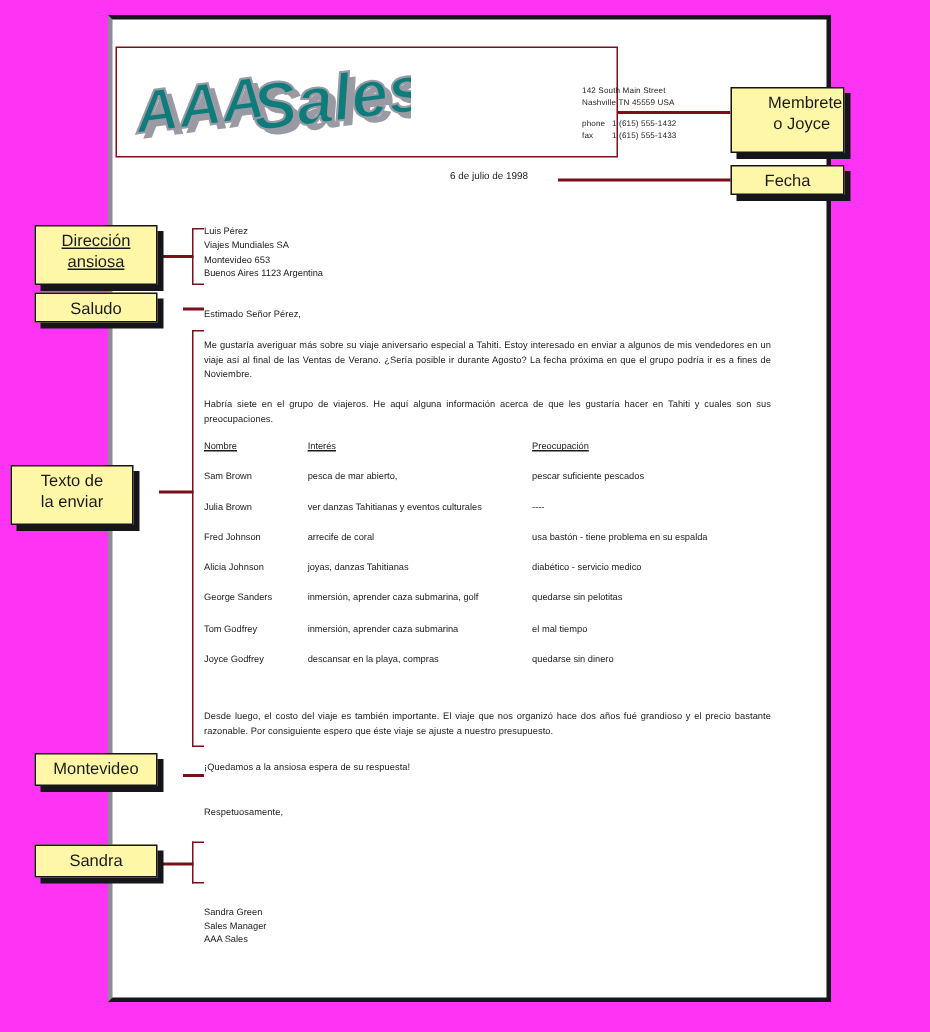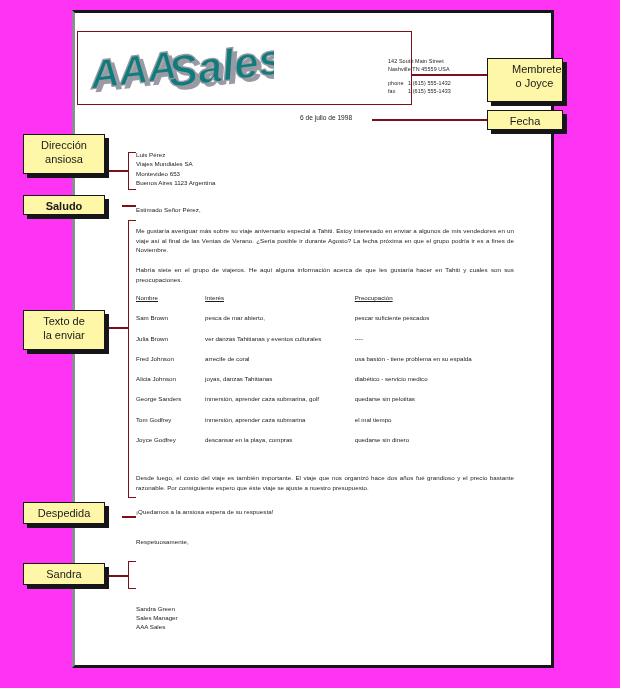--- a/index.html
+++ b/index.html
@@ -291,33 +291,33 @@
 
 <div class="callout" style="left:487px; top:58px; width:76px; height:44px;padding-left:24px;">
   <div>Membrete</div>
   <div>o Joyce</div>
 </div>
 
 <div class="callout" style="left:487px; top:110px; width:76px; height:20px;">
   <div>Fecha</div>
 </div>
 
-<div class="callout" style="left:23px; top:134px; width:82px; height:40px;">
+<div class="callout" style="left:23px; top:150px; width:82px; height:40px;text-decoration:underline;">
   <div>Dirección</div>
   <div>ansiosa</div>
 </div>
 
-<div class="callout" style="left:23px; top:195px; width:82px; height:20px;font-weight:bold;">
+<div class="callout" style="left:23px; top:195px; width:82px; height:20px;">
   <div>Saludo</div>
 </div>
 
-<div class="callout" style="left:23px; top:310px; width:82px; height:40px;">
+<div class="callout" style="left:7px; top:310px; width:82px; height:40px;">
   <div>Texto de</div>
   <div>la enviar</div>
 </div>
 
 <div class="callout" style="left:23px; top:502px; width:82px; height:22px;">
-  <div>Despedida</div>
+  <div>Montevideo</div>
 </div>
 
 <div class="callout" style="left:23px; top:563px; width:82px; height:22px;">
   <div>Sandra</div>
 </div>
 
 </body></html>

